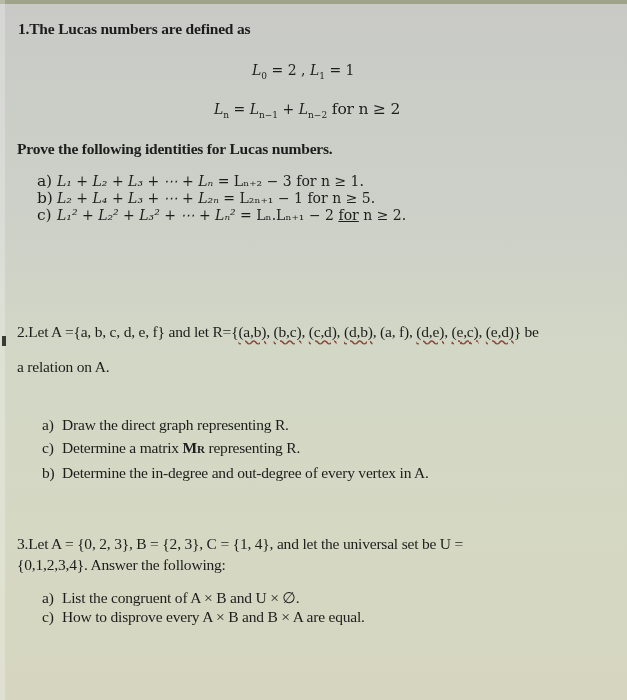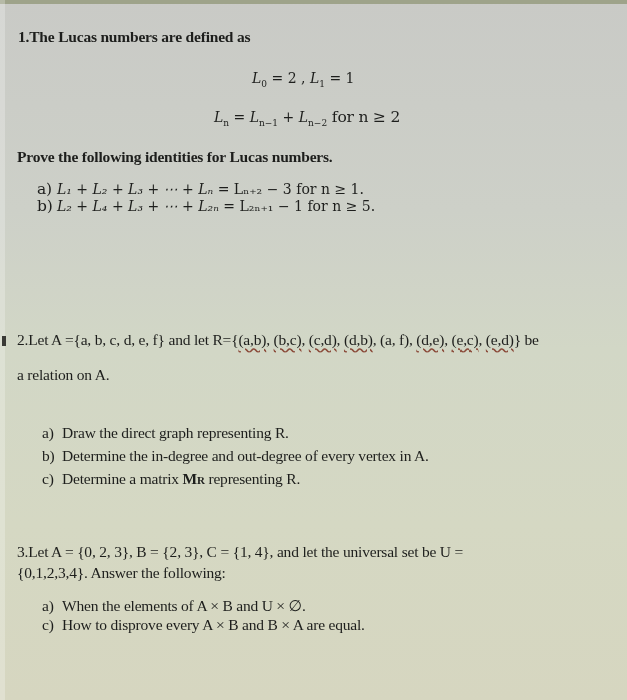--- a/index.html
+++ b/index.html
@@ -4,21 +4,21 @@
   <style>
     html, body { margin: 0; padding: 0; }
     body {
       width: 627px; height: 700px; overflow: hidden; position: relative;
       background: linear-gradient(180deg, #c9cac6 0%, #cdd0c8 30%, #d2d7c6 50%, #d5d8c3 75%, #d6d6c0 100%);
       font-family: "Liberation Serif", serif;
       color: #1d1e1c;
     }
     .topbar { position: absolute; left: 0; top: 0; width: 627px; height: 4px; background: #9ea38a; }
     .leftedge { position: absolute; left: 0; top: 0; width: 5px; height: 700px; background: rgba(255,255,255,0.25); }
-    .abs { position: absolute; white-space: nowrap; margin-top: 8px; }
+    .abs { position: absolute; white-space: nowrap; }
     .txt { font-size: 15.5px; letter-spacing: -0.2px; }
     .bold { font-weight: bold; }
     .math { font-family: "DejaVu Serif", serif; font-size: 14px; }
     .math i { font-style: italic; }
     sub, sup { font-size: 9px; }
     .ul { text-decoration: underline; text-decoration-color: #8b4b3a; text-decoration-style: wavy; text-underline-offset: 2px; }
     .ul2 { text-decoration: underline; text-decoration-color: #2f6b3a; text-decoration-style: wavy; text-underline-offset: 2px; }
     .ulplain { text-decoration: underline; }
     .lbl { display: inline-block; width: 20px; }
     .marker { position: absolute; left: 2px; top: 336px; width: 4px; height: 10px; background: #3a3a36; }
@@ -41,33 +41,36 @@
 
 <div class="abs txt bold" style="left:17px; top:140px;">Prove the following identities for Lucas numbers.</div>
 
 <div class="abs math" style="left:37px; top:173px; line-height:17px;">
   <div>
     <span class="lbl txt">a)</span><i>L₁ + L₂ + L₃ + ⋯ + Lₙ</i><span> = Lₙ₊₂ − 3 for n ≥ 1.</span>
   </div>
   <div>
     <span class="lbl txt">b)</span><i>L₂ + L₄ + L₃ + ⋯ + L₂ₙ</i><span> = L₂ₙ₊₁ − 1 for n ≥ 5.</span>
   </div>
+  <div>
+    <span class="lbl txt">c)</span><i>L₁² + L₂² + L₃² + ⋯ + Lₙ²</i><span> = Lₙ.Lₙ₊₁ − 2 </span><span class="ulplain">for</span><span> n ≥ 2.</span>
+  </div>
 </div>
 
 <div class="marker"></div>
 <div class="abs txt" style="left:17px; top:323px;">
   <span>2.Let A ={a, b, c, d, e, f} and let R={</span><span class="ul">(a,b)</span>, <span class="ul">(b,c)</span>, <span class="ul">(c,d)</span>, <span class="ul">(d,b)</span>, <span>(a, f)</span>, <span class="ul">(d,e)</span>, <span class="ul">(e,c)</span>, <span class="ul">(e,d)</span><span>} be</span>
 </div>
 <div class="abs txt" style="left:17px; top:358px;">a relation on A.</div>
 
 <div class="abs txt" style="left:42px; top:413px; line-height:23px;">
   <div><span class="lbl">a)</span><span>Draw the direct graph representing R.</span></div>
+  <div><span class="lbl">c)</span><span>Determine a matrix </span><b>M</b><b style="font-size:11px;">R</b><span> representing R.</span></div>
   <div><span class="lbl">b)</span><span>Determine the in-degree and out-degree of every vertex in A.</span></div>
-  <div><span class="lbl">c)</span><span>Determine a matrix </span><b>M</b><b style="font-size:11px;">R</b><span> representing R.</span></div>
 </div>
 
 <div class="abs txt" style="left:17px; top:535px;">3.Let A = {0, 2, 3}, B = {2, 3}, C = {1, 4}, and let the universal set be U =</div>
 <div class="abs txt" style="left:17px; top:556px;text-align:center;">{0,1,2,3,4}. Answer the following:</div>
 
 <div class="abs txt" style="left:42px; top:588px; line-height:19px;">
-  <div><span class="lbl">a)</span><span>When the elements of A × B and U × ∅.</span></div>
+  <div><span class="lbl">a)</span><span>List the congruent of A × B and U × ∅.</span></div>
   <div><span class="lbl">c)</span><span>How to disprove every A × B and B × A are equal.</span></div>
 </div>
 
 </body></html>

